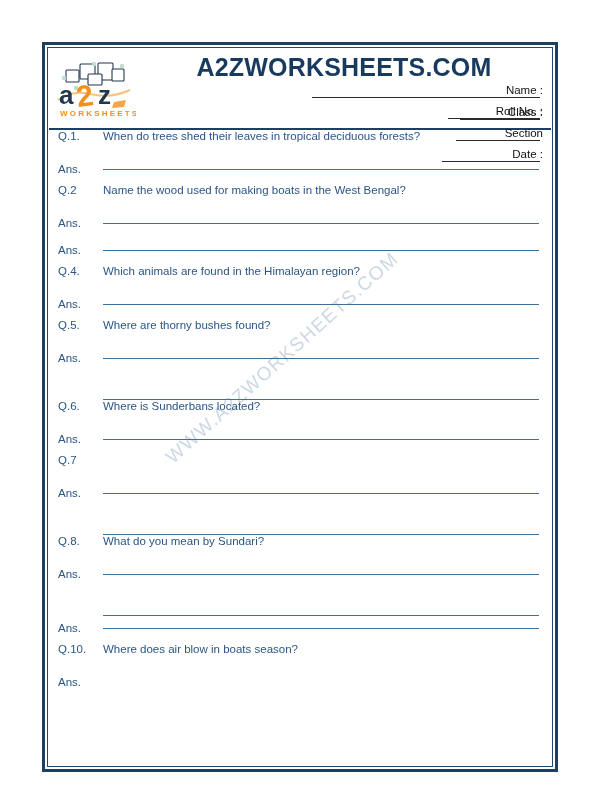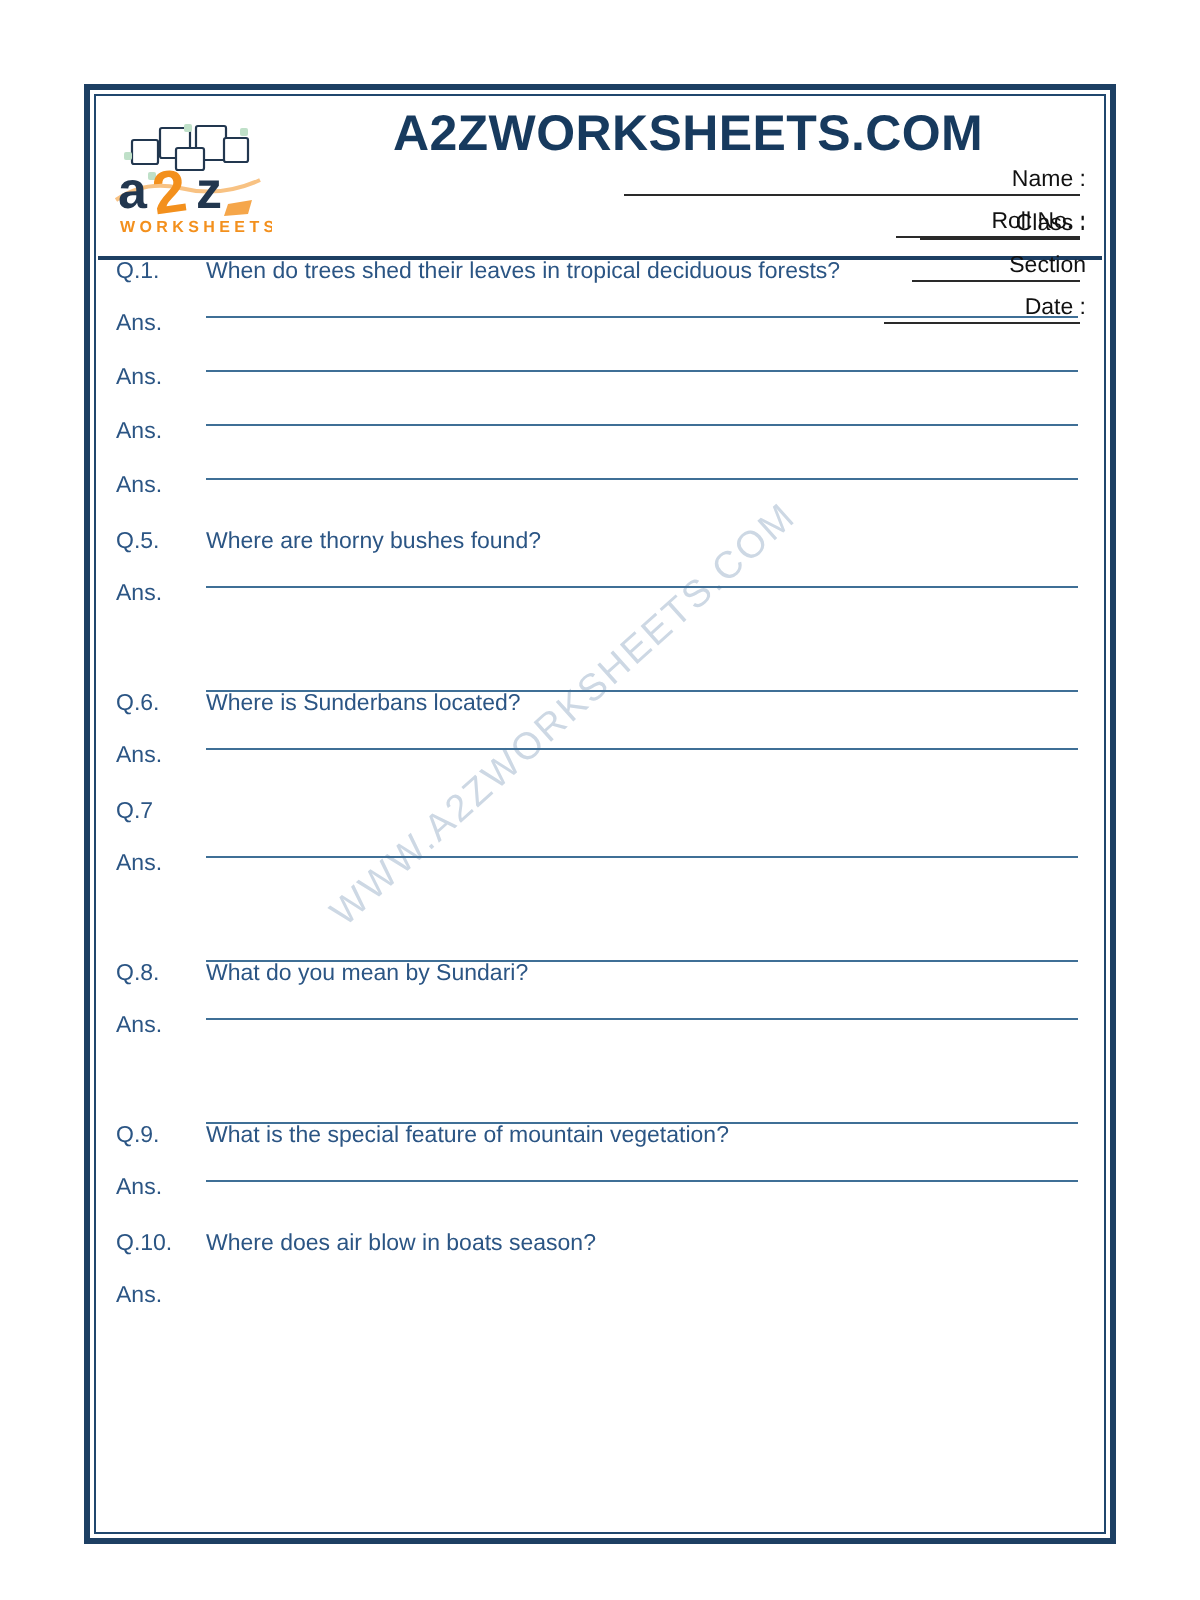--- a/index.html
+++ b/index.html
@@ -168,21 +168,21 @@
     color: #2b5584;
     white-space: nowrap;
   }
   .q-text {
     font-size: 11.5px;
     color: #2b5584;
     white-space: nowrap;
   }
   .a-row {
     display: flex;
-    align-items: flex-start;
+    align-items: center;
     height: 27px;
   }
   .a-label {
     flex: 0 0 45px;
     font-size: 11.5px;
     color: #2b5584;
     white-space: nowrap;
     line-height: 1;
     padding-bottom: 2px;
   }
@@ -273,32 +273,40 @@
           <div class="q-row">
             <span class="q-num">Q.1.</span>
             <span class="q-text">When do trees shed their leaves in tropical deciduous forests?</span>
           </div>
           <div class="a-row">
             <span class="a-label">Ans.</span>
             <span class="a-rule"></span>
           </div>
         </div>
         <div class="qa-block">
-          <div class="a-row">
-            <span class="a-label">Ans.</span>
-            <span class="a-rule"></span>
-          </div>
-        </div>
-        <div class="qa-block">
-          <div class="a-row">
-            <span class="a-label">Ans.</span>
-            <span class="a-rule"></span>
-          </div>
-        </div>
-        <div class="qa-block">
+          <div class="q-row">
+            <span class="q-num">Q.2</span>
+            <span class="q-text">Name the wood used for making boats in the West Bengal?</span>
+          </div>
+          <div class="a-row">
+            <span class="a-label">Ans.</span>
+            <span class="a-rule"></span>
+          </div>
+        </div>
+        <div class="qa-block">
+          <div class="a-row">
+            <span class="a-label">Ans.</span>
+            <span class="a-rule"></span>
+          </div>
+        </div>
+        <div class="qa-block">
+          <div class="q-row">
+            <span class="q-num">Q.4.</span>
+            <span class="q-text">Which animals are found in the Himalayan region?</span>
+          </div>
           <div class="a-row">
             <span class="a-label">Ans.</span>
             <span class="a-rule"></span>
           </div>
         </div>
         <div class="qa-block">
           <div class="q-row">
             <span class="q-num">Q.5.</span>
             <span class="q-text">Where are thorny bushes found?</span>
           </div>
@@ -333,24 +341,20 @@
             <span class="q-num">Q.8.</span>
             <span class="q-text">What do you mean by Sundari?</span>
           </div>
           <div class="a-row">
             <span class="a-label">Ans.</span>
             <span class="a-rule"></span>
           </div>
           <div class="a-rule-extra"></div>
         </div>
         <div class="qa-block">
-          <div class="q-row">
-            <span class="q-num">Q.9.</span>
-            <span class="q-text">What is the special feature of mountain vegetation?</span>
-          </div>
           <div class="a-row">
             <span class="a-label">Ans.</span>
             <span class="a-rule"></span>
           </div>
         </div>
         <div class="qa-block">
           <div class="q-row">
             <span class="q-num">Q.10.</span>
             <span class="q-text">Where does air blow in boats season?</span>
           </div>

